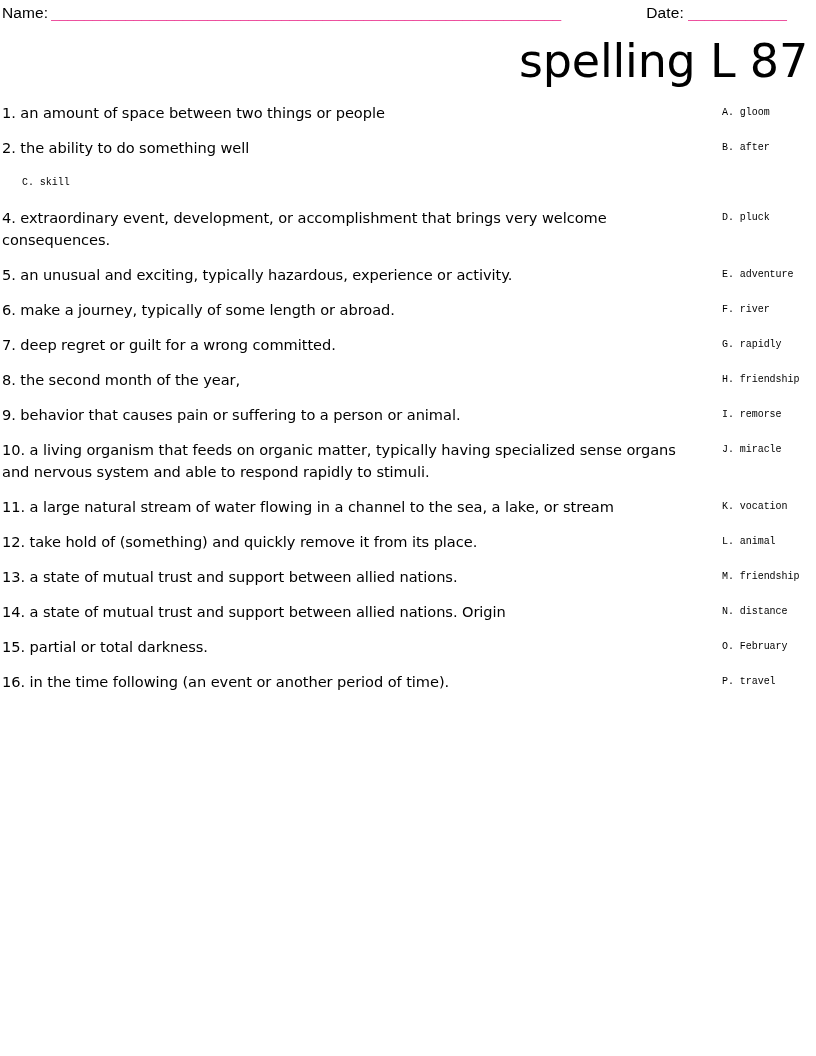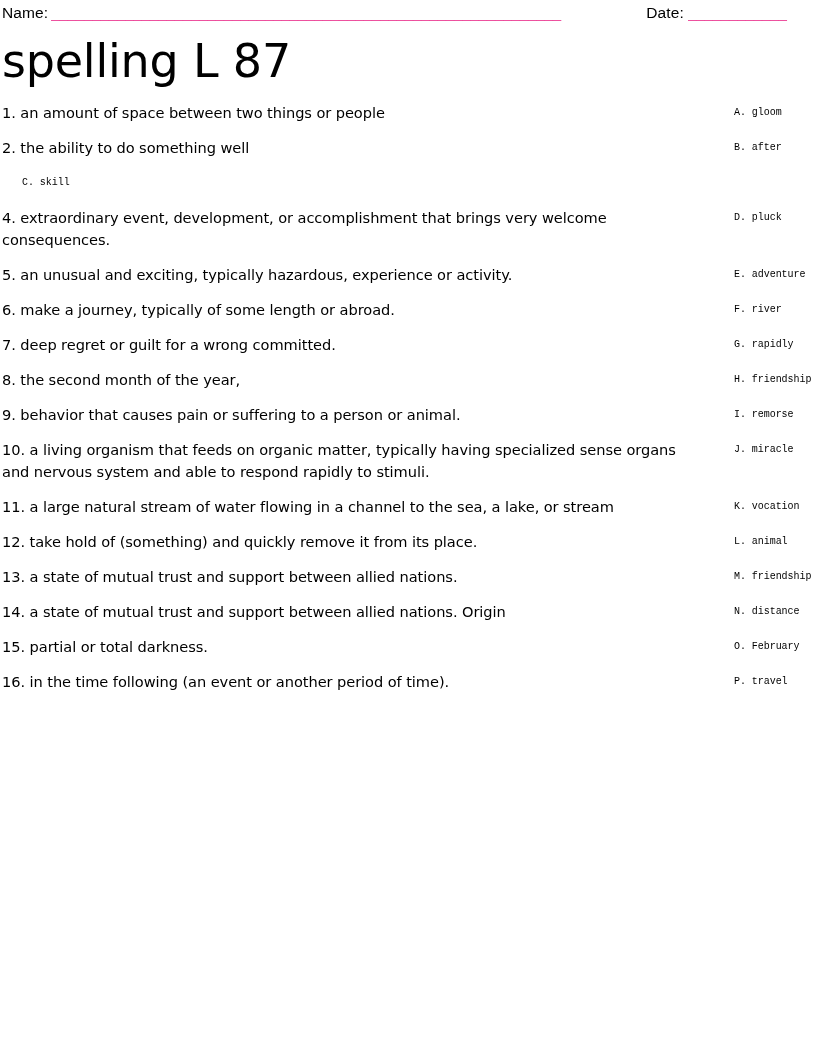--- a/index.html
+++ b/index.html
@@ -48,40 +48,39 @@
     white-space: nowrap;
     display: inline-block;
     vertical-align: baseline;
   }
   .rule-name { width: 585px; margin-left: 3px; }
   .rule-date { width: 128px; margin-left: 4px; }
   .gap { display: inline-block; width: 19px; }
 
   
   .title {
-    text-align: left;
+    text-align: right;
     font-family: "DejaVu Sans", sans-serif;
     font-size: 46px;
     font-weight: 400;
     line-height: 56px;
     letter-spacing: -0.2px;
     margin: 9px 0 0 0;
     padding-right: 6px;
   }
 
   
   .qa {
     margin-top: 13px;
     width: 812px;
   }
   .qa-row {
     display: flex;
     align-items: flex-start;
     margin-bottom: 13px;
-    gap: 12px;
   }
   .q-cell {
     width: 700px;
     flex: 0 0 700px;
     font-family: "DejaVu Sans", sans-serif;
     font-size: 14.6px;
     line-height: 22px;
     letter-spacing: -0.05px;
     word-spacing: -0.1px;
     padding-right: 6px;

